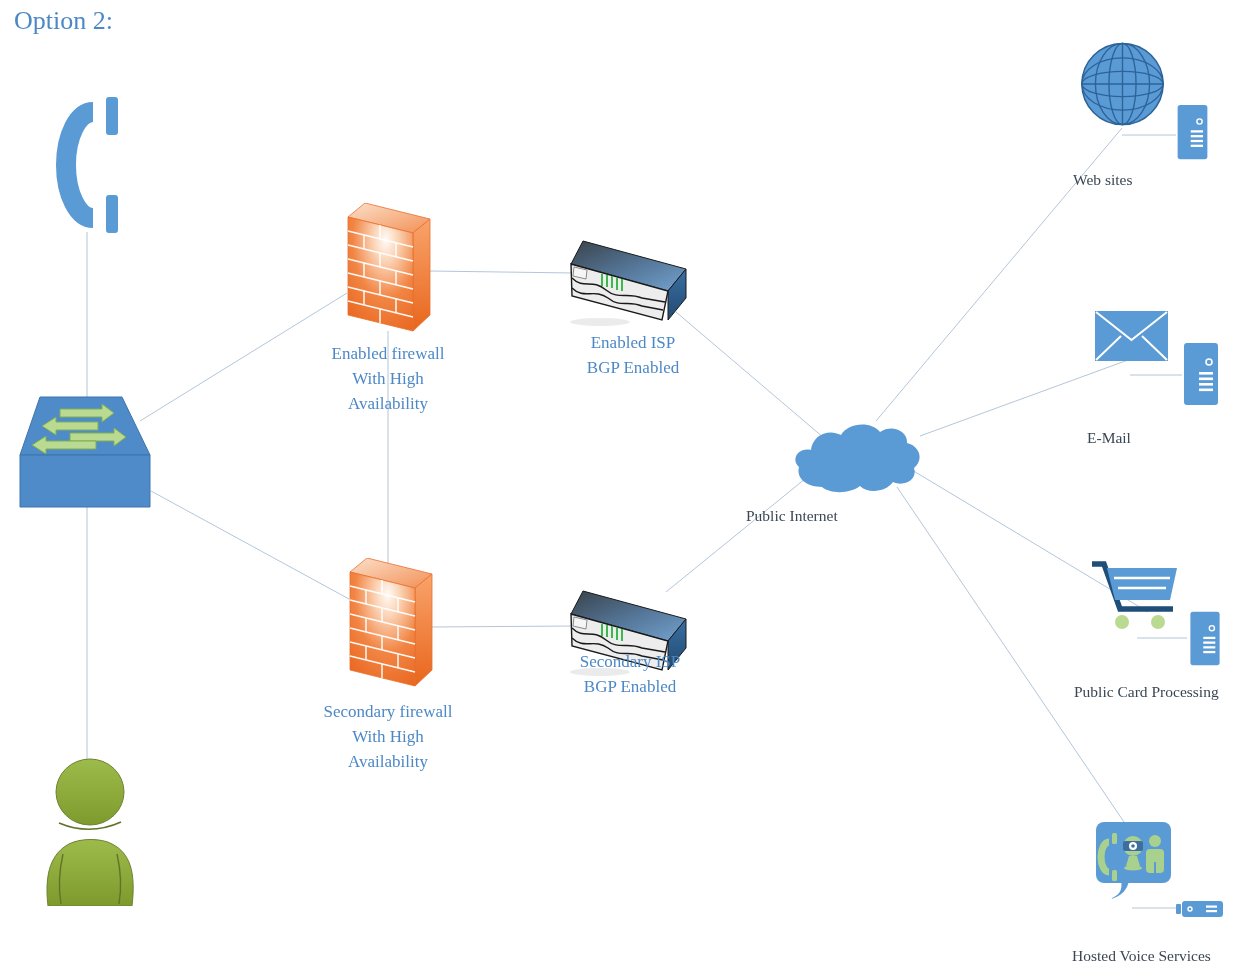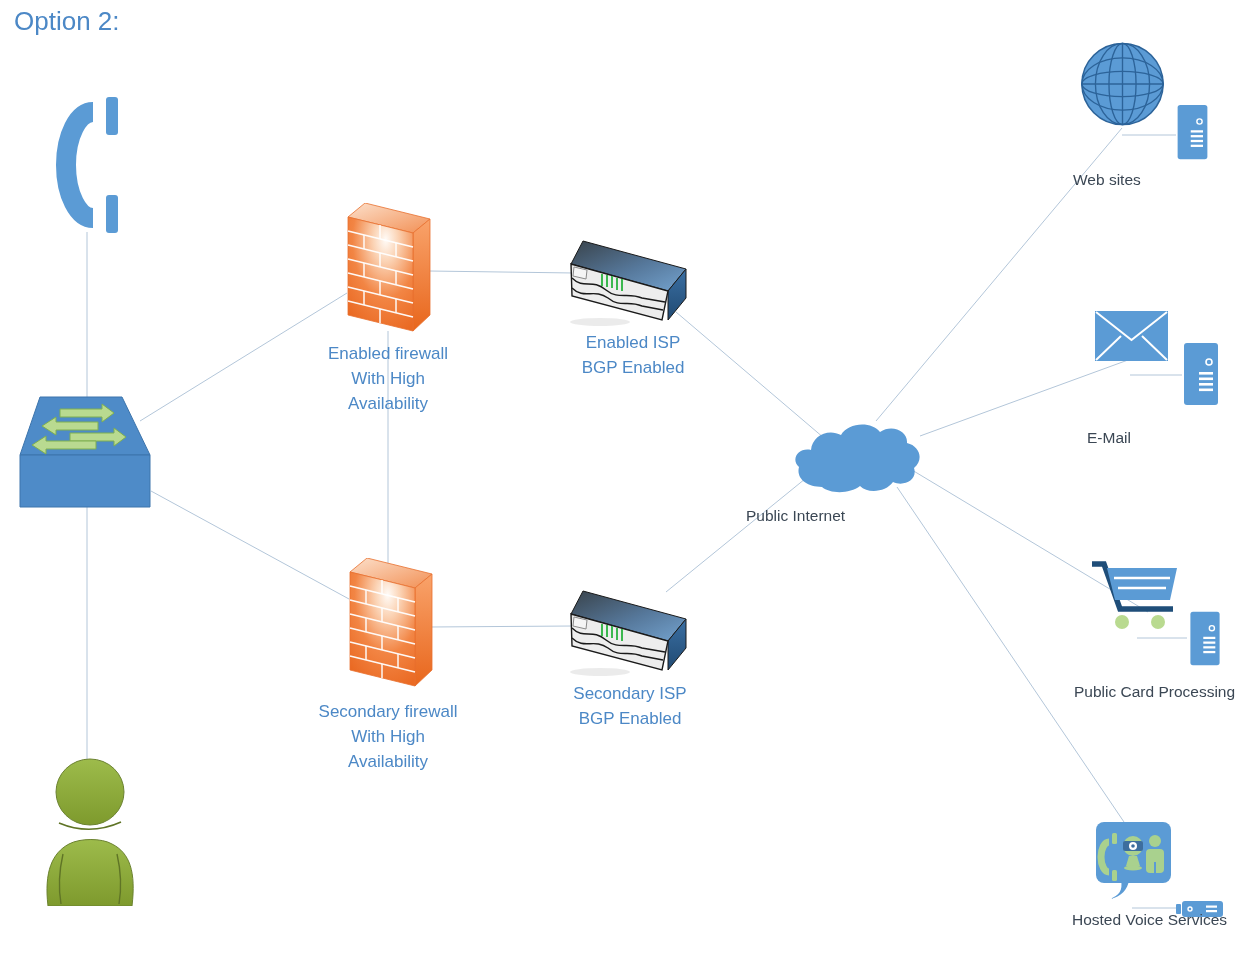--- a/index.html
+++ b/index.html
@@ -1,17 +1,17 @@
 <!DOCTYPE html>
 <html style="--accent: #5B9BD5; --switch-blue: #4E8BC8; --label-blue: #4C88C6; --label-dark: #3B4754; --arrow-green: #B9DA90; --bubble-green: #A9D18E; --cart-dark: #1F4E79;"><head>
 <meta charset="utf-8">
 <style>
   html,body{margin:0;padding:0;background:#fff;}
   .canvas{position:relative;width:1248px;height:969px;background:#ffffff;overflow:hidden;
-          font-family:Liberation Sans, sans-serif;}
+          font-family:Liberation Serif, serif;}
   #edge-layer{position:absolute;left:0;top:0;z-index:1;}
   .node{position:absolute;z-index:2;}
   .lbl{position:absolute;z-index:3;text-align:center;color:var(--label-blue,#4C88C6);
        font-size:17px;line-height:25px;}
   .lbl-dark{position:absolute;z-index:3;text-align:left;color:var(--label-dark,#3B4754);
        font-size:15.5px;line-height:19px;white-space:nowrap;}
   .title{position:absolute;left:14px;top:6px;z-index:3;font-size:26px;
        color:var(--label-blue,#4C88C6);}
   .acc{fill:var(--accent,#5B9BD5);}
   .switch-face{fill:var(--switch-blue,#4E8BC8);stroke:#3C74AC;stroke-width:1;}
@@ -204,21 +204,21 @@
       <g stroke="#3CB84F" stroke-width="2">
         <line x1="36" y1="38" x2="36" y2="50"></line>
           <line x1="41" y1="39" x2="41" y2="51"></line>
         <line x1="46" y1="40" x2="46" y2="52"></line>
           <line x1="51" y1="42" x2="51" y2="54"></line>
         <line x1="56" y1="43" x2="56" y2="55"></line>
       </g>
       <polygon points="8,31 21,34 20,43 7,40" fill="#F5F5F5" stroke="#8A8A8A" stroke-width="1"></polygon>
     </svg>
   </div>
-  <div class="lbl" style="left:550px;top:681px;width:160px;">
+  <div class="lbl" style="left:550px;top:649px;width:160px;">
     <span style="display:block">Secondary ISP</span>
     <span style="display:block">BGP Enabled</span>
   </div>
 
   <div class="node" style="left:792px;top:414px;">
     <svg width="132" height="82" viewBox="0 0 132 82">
       <path class="acc" d="M30,73 C14,73 4,64 7,53 C-2,45 7,33 19,36 C20,22 36,14 49,21
         C56,8 80,7 88,18 C100,10 116,17 115,29 C128,32 132,46 122,54
         C126,66 112,73 101,68 C94,78 76,80 68,72 C58,80 38,80 30,73 Z"></path>
     </svg>
@@ -321,15 +321,15 @@
   </div>
   <div class="node" style="left:1176px;top:898px;">
     <svg width="48" height="22" viewBox="0 0 48 22">
       <rect x="0" y="6" width="5" height="10" rx="1" class="acc"></rect>
       <rect x="6" y="3" width="41" height="16" rx="3" class="acc"></rect>
       <circle cx="14" cy="11" r="2" fill="none" stroke="#FFFFFF" stroke-width="1.4"></circle>
       <rect x="30" y="7.5" width="11" height="2.2" fill="#FFFFFF"></rect>
       <rect x="30" y="12" width="11" height="2.2" fill="#FFFFFF"></rect>
     </svg>
   </div>
-  <div class="lbl-dark" style="left:1072px;top:910px;width:175px;">Hosted Voice Services</div>
+  <div class="lbl-dark" style="left:1072px;top:946px;width:175px;">Hosted Voice Services</div>
 
 </div>
 
 </body></html>

